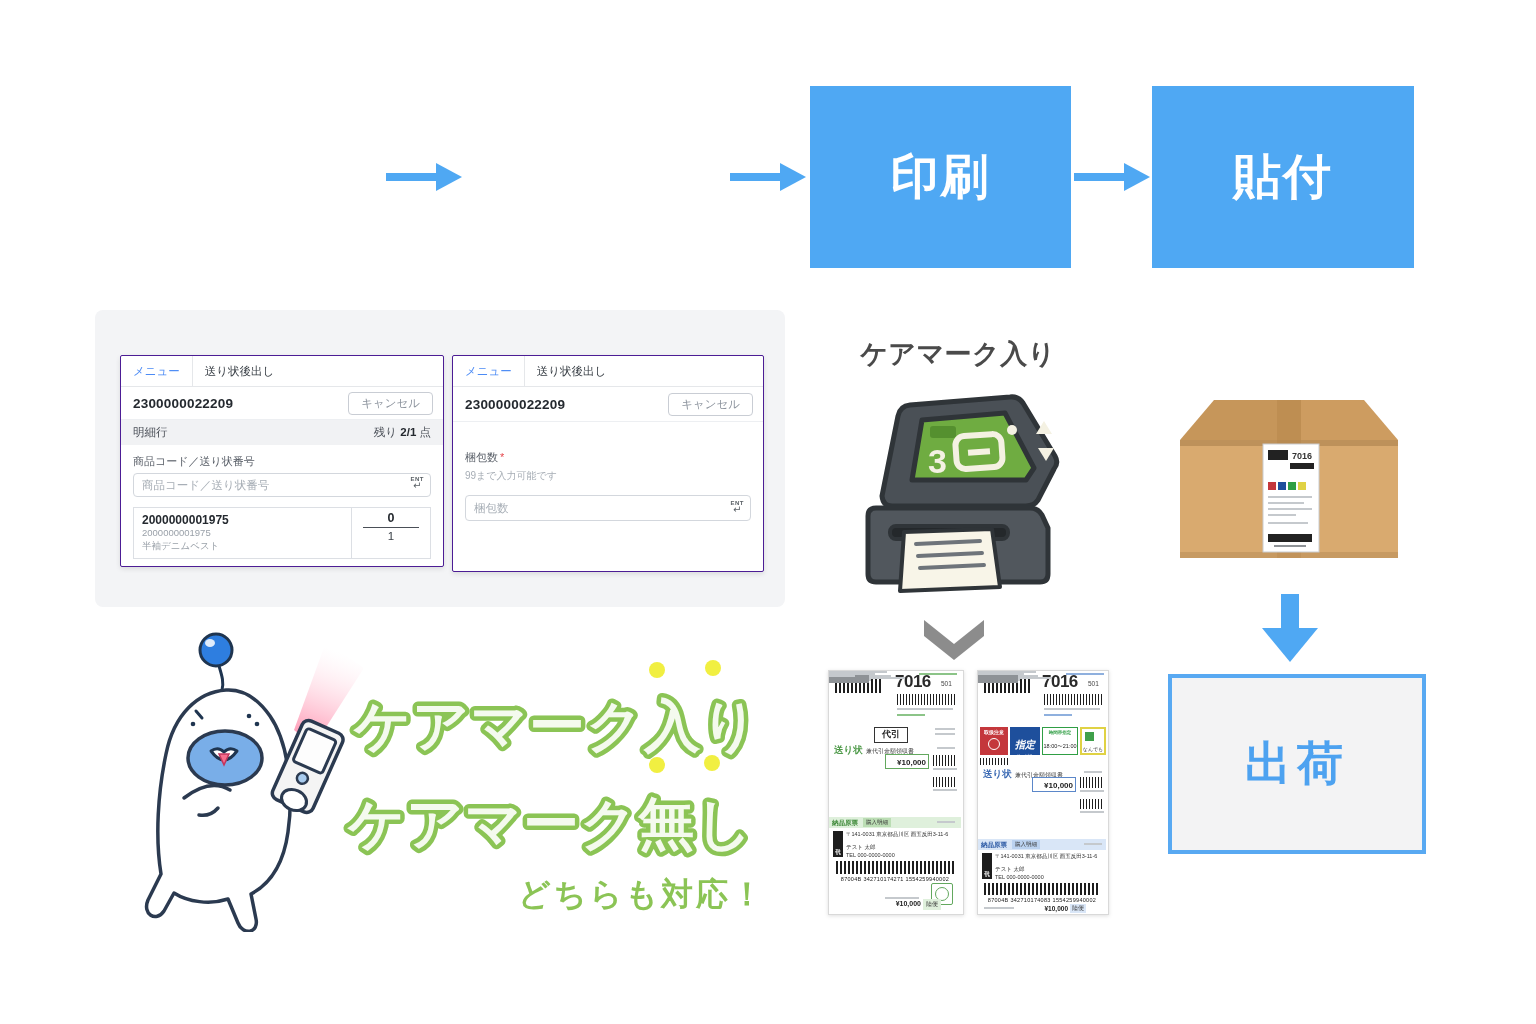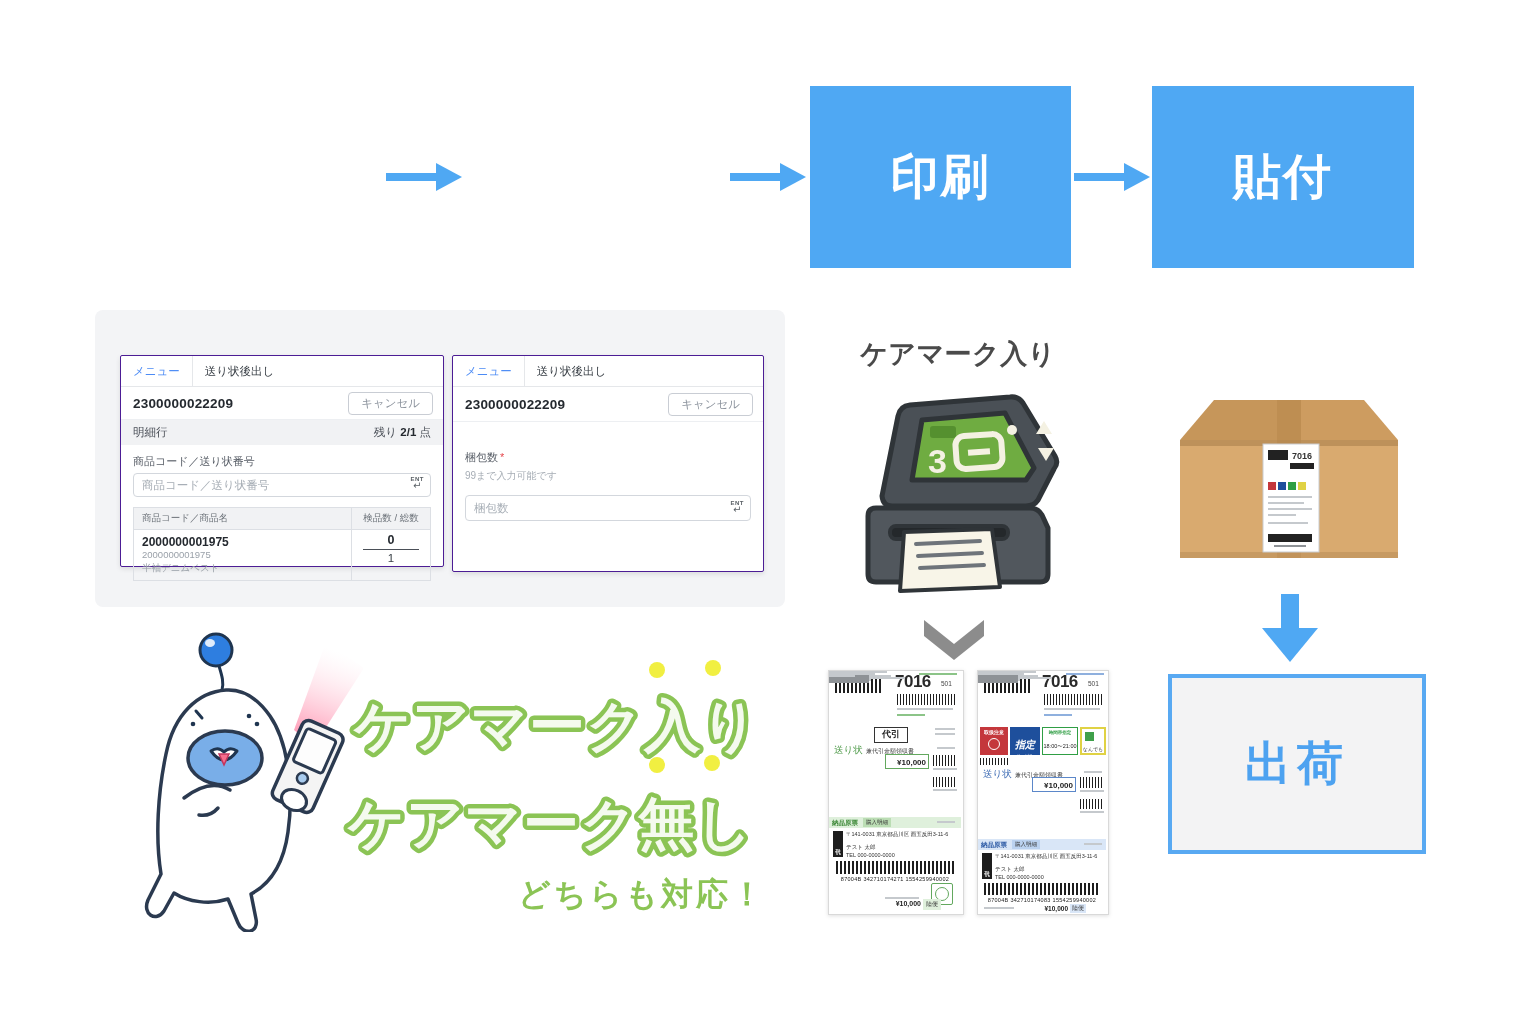--- a/index.html
+++ b/index.html
@@ -65,21 +65,21 @@
       box-shadow:0 1px 4px rgba(0,0,0,.13);}
   .wb>div,.wb>span{position:absolute;}
   .ln{background:#C5C9CD;height:2px;}
   .lnd{background:#8E9296;height:2px;}
   .bc{background:repeating-linear-gradient(90deg,#1e1e1e 0 2px,#fff 2px 4px);}
   .bc2{background:repeating-linear-gradient(90deg,#1e1e1e 0 1px,#fff 1px 3px);}
   .bigno{font-size:17px;font-weight:700;color:#2A2A2A;letter-spacing:-.5px;}
   .subno{font-size:6.5px;color:#444;}
   .codbox{width:32px;height:14px;border:1.5px solid #333;font-size:9px;font-weight:700;
           text-align:center;line-height:13px;color:#222;}
-  .bandtitle{font-size:9.5px;font-weight:400;}
+  .bandtitle{font-size:9.5px;font-weight:700;}
   .bandsub{font-size:6px;color:#333;}
   .amt{width:44px;height:15px;font-size:8px;font-weight:700;text-align:right;line-height:15px;
        box-sizing:border-box;padding-right:2px;color:#222;}
   .wb.g .amt{border:1px solid #63A85E;} .wb.b .amt{border:1px solid #5B87C9;}
   .wb.g .bandtitle{color:#4E9A49;} .wb.b .bandtitle{color:#3C6BB4;}
   .band2{width:132px;height:11px;}
   .wb.g .band2{background:#DFF0DC;} .wb.b .band2{background:#D9E6F7;}
   .band2txt{font-size:6.5px;font-weight:700;}
   .wb.g .band2txt{color:#3F8A3A;} .wb.b .band2txt{color:#2F5CA6;}
   .chip{height:9px;font-size:5.5px;text-align:center;line-height:9px;color:#333;}
@@ -150,24 +150,20 @@
       </div>
       <div class="fld-label">商品コード／送り状番号</div>
       <div class="input-wrap">
         <input type="text" placeholder="商品コード／送り状番号" style="">
         <span class="ent">
             <span class="t">ENT</span>
             <span class="a">↵</span>
           </span>
       </div>
       <div class="tbl">
-        <div class="tbl-head">
-          <span class="c1">商品コード／商品名</span>
-          <span class="c2">検品数 / 総数</span>
-        </div>
         <div class="tbl-row">
           <span class="c1">
             <span class="item-code">2000000001975</span>
             <span class="sub" style="display:block">2000000001975</span>
             <span class="sub" style="display:block">半袖デニムベスト</span>
           </span>
           <span class="c2">
             <span class="frac-top" style="display:block">0</span>
             <span class="frac-bot" style="display:block">1</span>
           </span>

